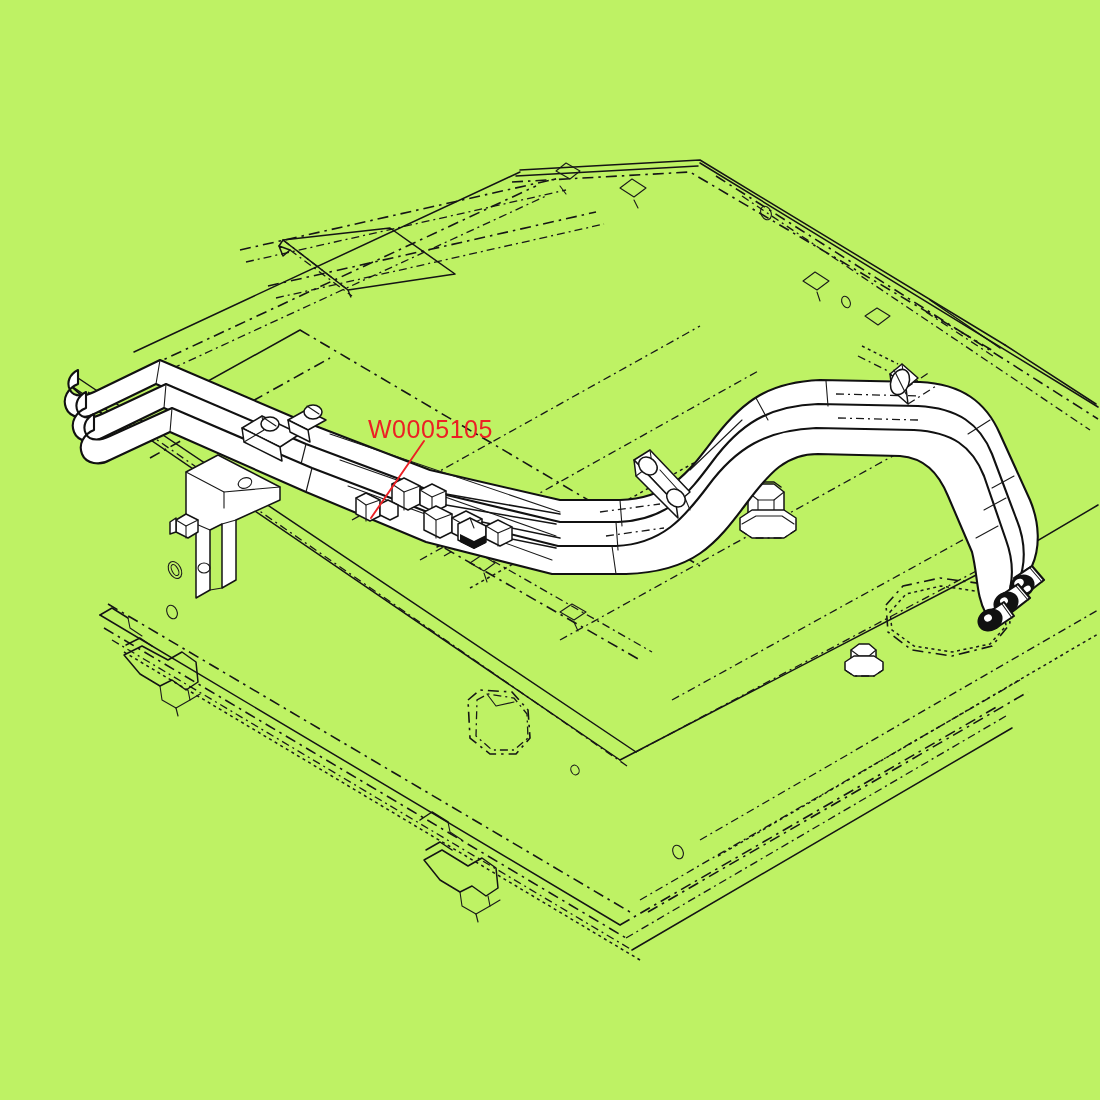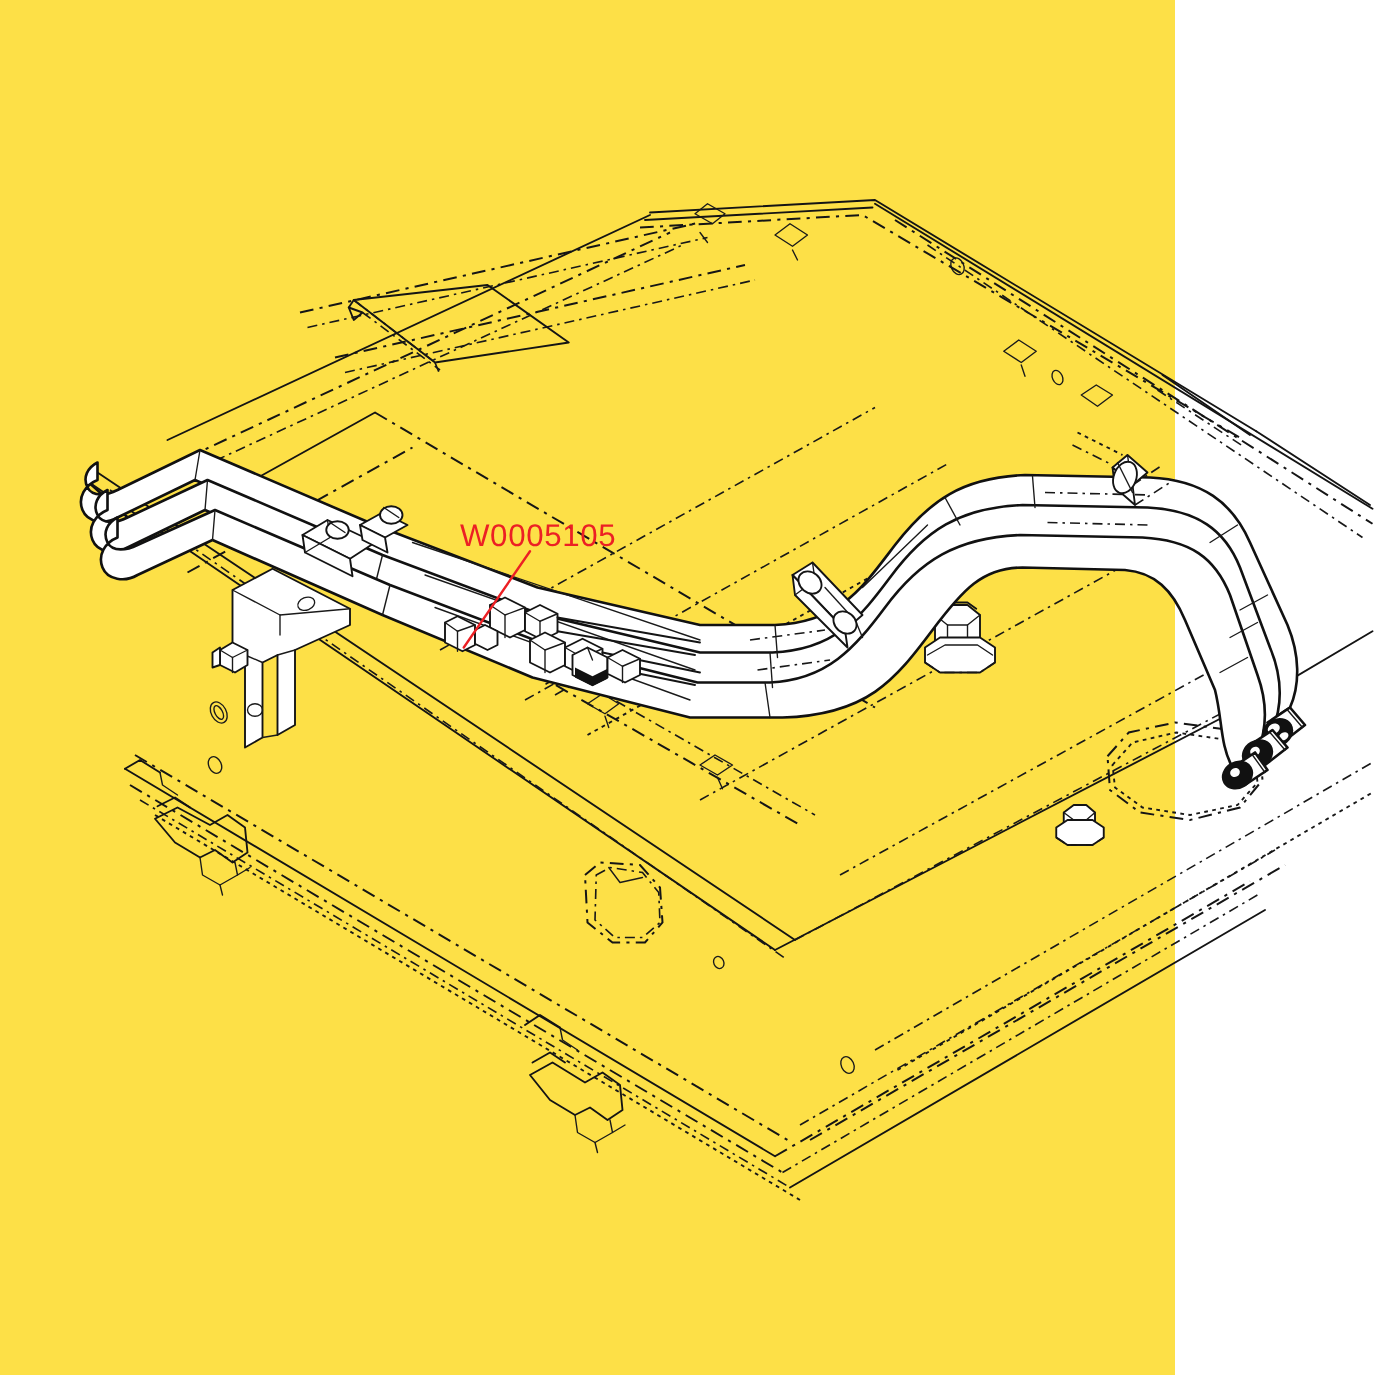--- a/index.html
+++ b/index.html
@@ -9,23 +9,23 @@
     background: #ffffff;
   }
   body {
     width: 1100px;
     height: 1100px;
     font-family: "Liberation Sans", sans-serif;
     overflow: hidden;
   }
   #diagram-root {
     position: relative;
-    width: 940px;
+    width: 1100px;
     height: 1100px;
-    background: #fde047;
+    background: #bef264;
   }
   svg.drawing {
     position: absolute;
     left: 0;
     top: 0;
     width: 1100px;
     height: 1100px;
     display: block;
   }
   .callout-text {

